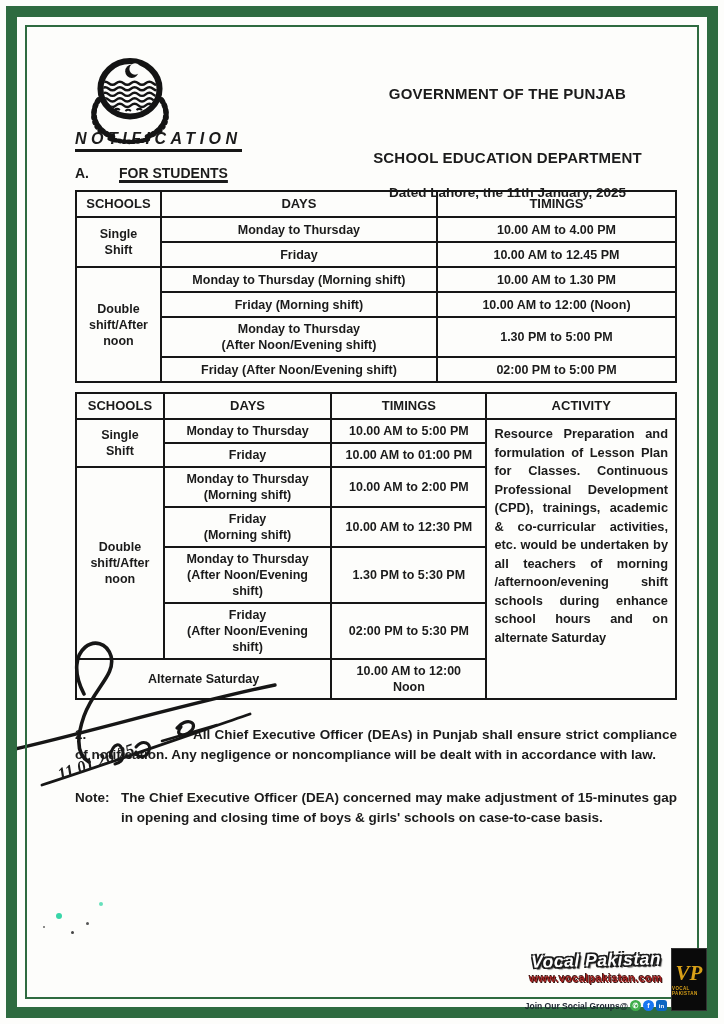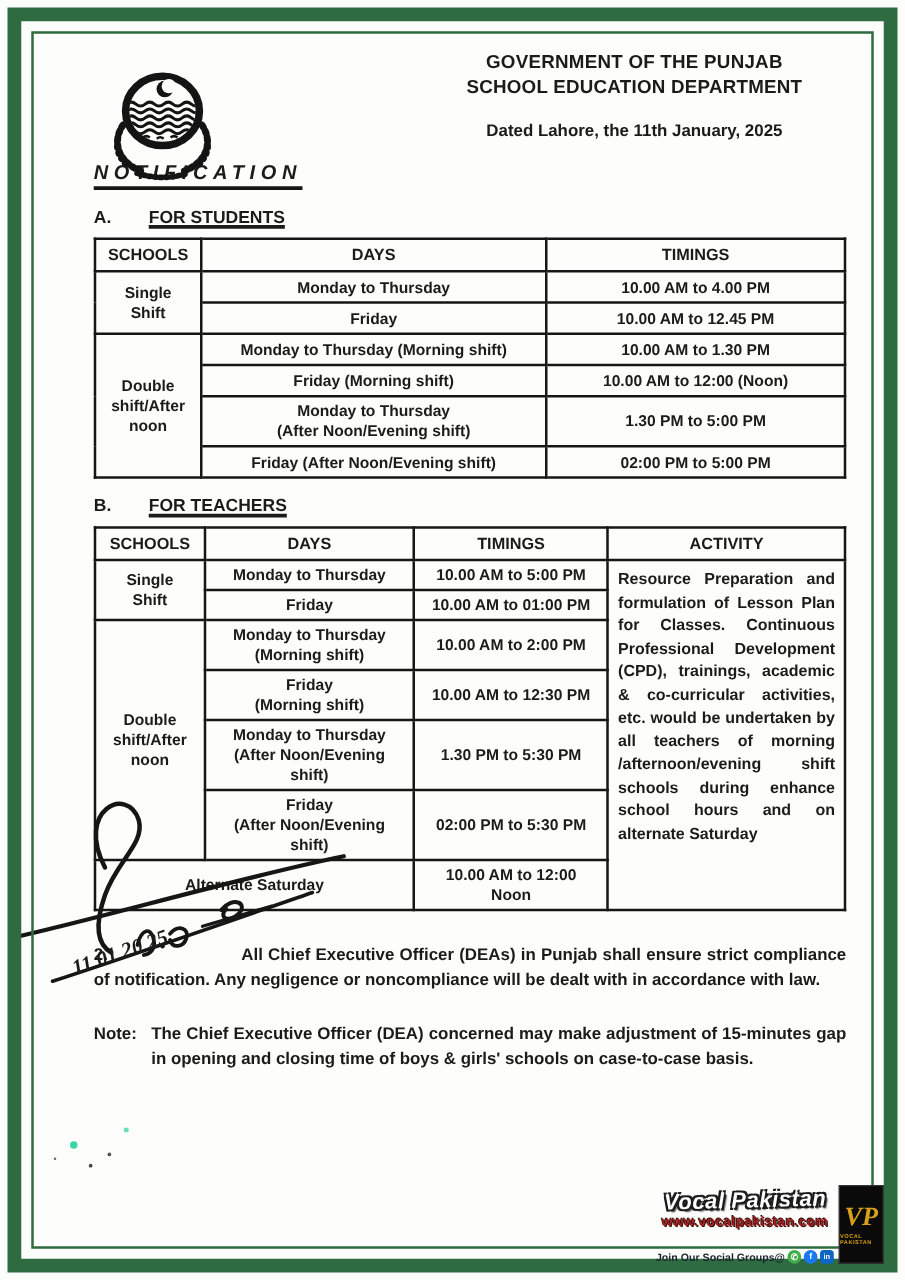--- a/index.html
+++ b/index.html
@@ -16,21 +16,21 @@
   }
   .outer-border { position:absolute; inset:6px; border:11px solid #2e6b40; pointer-events:none; z-index:20; }
   .inner-border { position:absolute; inset:25px; border:2.5px solid #2e6b40; pointer-events:none; z-index:20; }
 
   .doc { position:absolute; left:75px; top:0; width:602px; }
 
   
   .header-row { position:relative; height:86px; margin-top:38px; }
   .emblem { position:absolute; left:4px; top:12px; width:102px; height:96px; }
   .header-right { position:absolute; left:270px; top:2px; width:325px; text-align:center; }
-  .org-line { font-size:15px; line-height:1.32; letter-spacing:.2px; }
+  .org-line { font-size:15px; line-height:1.32; letter-spacing:.2px;margin-top:44px; }
   .dated-line { margin-top:17px; font-size:13.5px; }
 
   
   .notif-title-wrap { margin-top:6px; }
   .notif-title {
     display:inline-block; font-size:16px; font-style:italic;
     letter-spacing:4.5px; border-bottom:3px solid #161616; padding-bottom:1px;
   }
   .intro { margin-top:7px; font-size:13.5px; line-height:19px; text-align:justify; }
 
@@ -189,23 +189,20 @@
 (After Noon/Evening shift)</td>
           <td>1.30 PM to 5:00 PM</td>
         </tr>
         <tr>
           <td>Friday (After Noon/Evening shift)</td>
           <td>02:00 PM to 5:00 PM</td>
         </tr>
       </tbody>
     </table>
 
-    <div class="sec-head">
-      <span class="sec-label">B.</span><span class="sec-title">FOR TEACHERS</span>
-    </div>
 
     <table class="tB">
       <colgroup>
           <col style="width:88px">
           <col style="width:168px">
           <col style="width:156px">
           <col style="width:190px">
         </colgroup>
       <thead>
         <tr>

